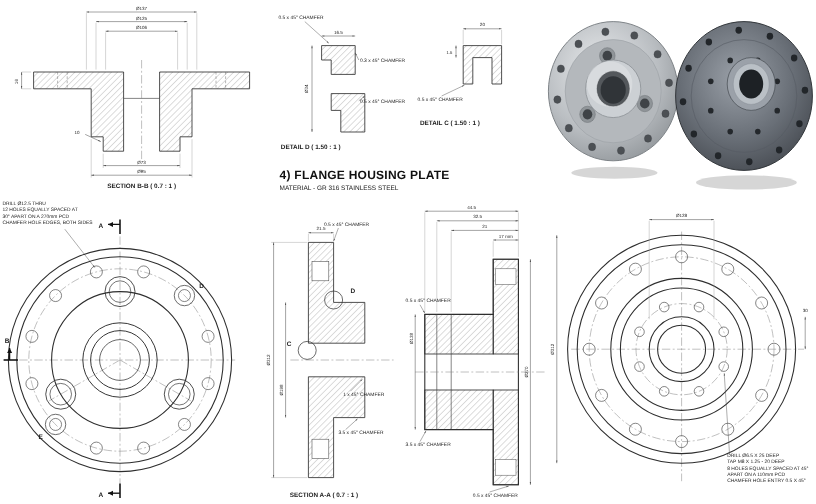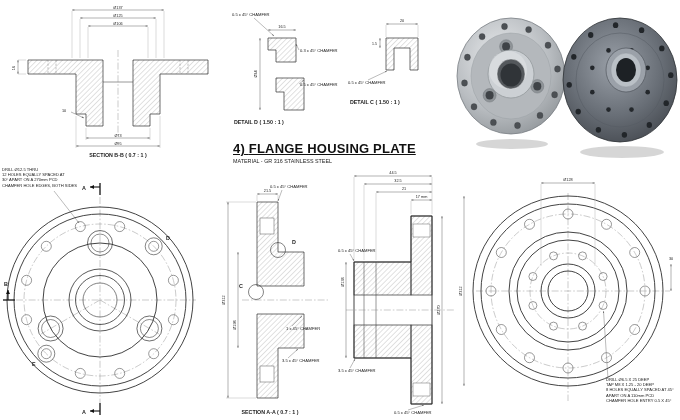--- a/index.html
+++ b/index.html
@@ -18,21 +18,21 @@
   .out{stroke:#2e2e2e;stroke-width:0.9;fill:none}
   .thin{stroke:#444;stroke-width:0.55;fill:none}
   .cl{stroke:#8a8a8a;stroke-width:0.45;stroke-dasharray:7 2 1.6 2;fill:none}
   .hid{stroke:#666;stroke-width:0.4;stroke-dasharray:2.2 1.4;fill:none}
   .hat{fill:url(#hatch);stroke:#2e2e2e;stroke-width:0.7}
   .mark{stroke:#333;stroke-width:0.6;fill:none}
   .cut{stroke:#111;stroke-width:1.1;fill:none}
   .stub{stroke:#111;stroke-width:1.3;fill:none}
   .ldr{stroke:#555;stroke-width:0.4;fill:none}
   .titleblock{position:absolute}
-  .tmain{font-size:13px;font-weight:bold;text-decoration:underline;color:#111;letter-spacing:.2px}
+  .tmain{font-size:10px;font-weight:bold;color:#111;letter-spacing:.2px}
   .tmat{font-size:5.4px;color:#222;margin-top:1.5px}
 </style>
 </head>
 <body>
 
 <svg width="0" height="0" style="position:absolute">
   <defs>
     <pattern id="hatch" patternUnits="userSpaceOnUse" width="3.6" height="3.6" patternTransform="rotate(45)">
       <line x1="0" y1="0" x2="0" y2="3.6" stroke="#8a8a8a" stroke-width="0.5"></line>
     </pattern>

